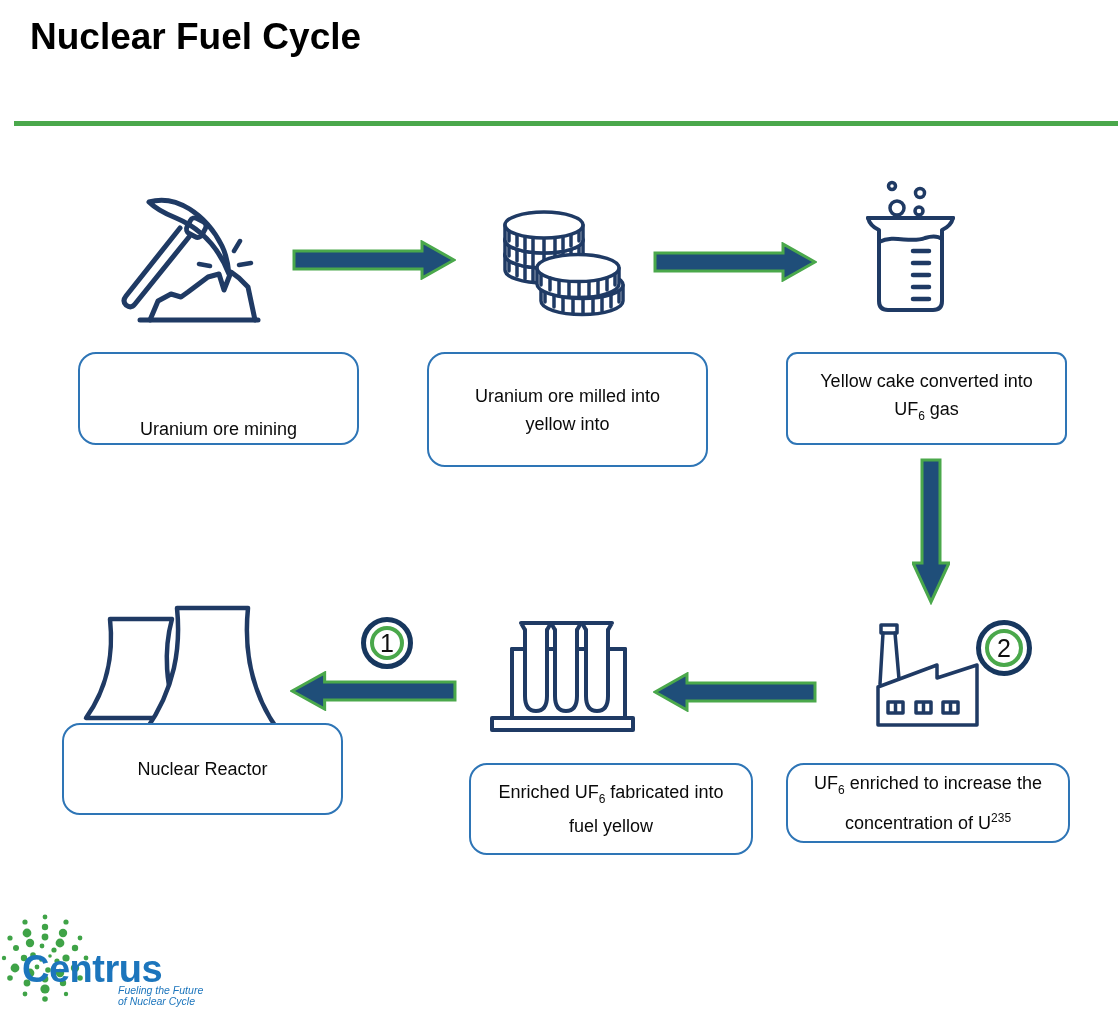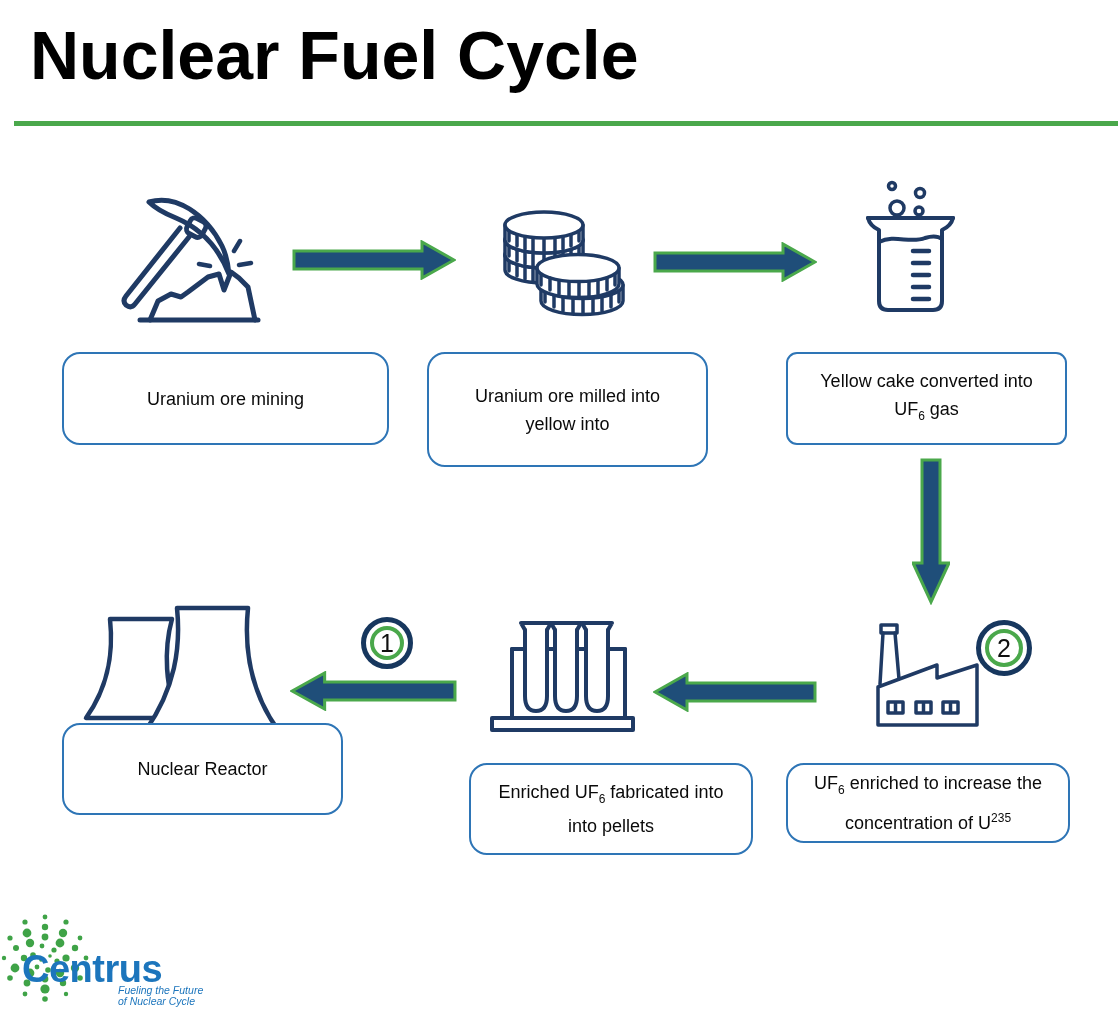--- a/index.html
+++ b/index.html
@@ -1,30 +1,30 @@
 <!DOCTYPE html>
 <html><head>
 <meta charset="utf-8">
 <style>
   html,body{margin:0;padding:0;background:#fff;}
   .canvas{position:relative;width:1118px;height:1009px;background:#fff;overflow:hidden;
           font-family:"Liberation Sans", sans-serif;}
   .abs{position:absolute;}
 
   
-  .page-title{left:30px;top:16px;font-size:68px;font-weight:700;color:#000;letter-spacing:0px;}
+  .page-title{left:30px;top:16px;font-size:37px;font-weight:700;color:#000;letter-spacing:0px;}
   .title-rule{left:14px;top:121px;width:1104px;height:5px;background:#4AA84B;}
 
   
   .step-box{border:2.5px solid #2E75B6;border-radius:18px;box-sizing:border-box;
             display:flex;flex-direction:column;align-items:center;justify-content:center;
             text-align:center;font-size:18px;color:#0a0a0a;line-height:28px;background:#fff;}
   sub{font-size:12px;}
   sup{font-size:12px;}
-  .bx1{left:62px;top:352px;width:327px;height:93px;}
+  .bx1{left:78px;top:352px;width:281px;height:93px;justify-content:flex-end;}
   .bx2{left:427px;top:352px;width:281px;height:115px;}
   .bx3{left:786px;top:352px;width:281px;height:93px;border-radius:11px;}
   .bx4{left:62px;top:723px;width:281px;height:92px;}
   .bx5{left:432px;top:763px;width:284px;height:92px;margin-left:37px;}
   .bx6{left:786px;top:763px;width:284px;height:80px;}
 
   
   .ic-mining{left:118px;top:188px;}
   .ic-coins{left:503px;top:208px;}
   .ic-beaker{left:855px;top:178px;}
@@ -174,21 +174,21 @@
   </div>
   <div class="abs badge b2">
     <div class="badge-ring">2</div>
   </div>
 
   <div class="abs step-box bx4">
     <div>Nuclear Reactor</div>
   </div>
   <div class="abs step-box bx5">
     <div><span>Enriched UF</span><sub>6</sub><span> fabricated into</span></div>
-    <div>into pellets</div>
+    <div>fuel yellow</div>
   </div>
   <div class="abs step-box bx6">
     <div><span>UF</span><sub>6</sub><span> enriched to increase the</span></div>
     <div><span>concentration of U</span><sup>235</sup></div>
   </div>
 
   <svg class="abs logo-dots" width="100" height="100" viewBox="0 0 100 100">
     <g fill="#3FA347">
       <circle cx="57" cy="53" r="2.6"></circle>
         <circle cx="48" cy="62" r="2.8"></circle>

